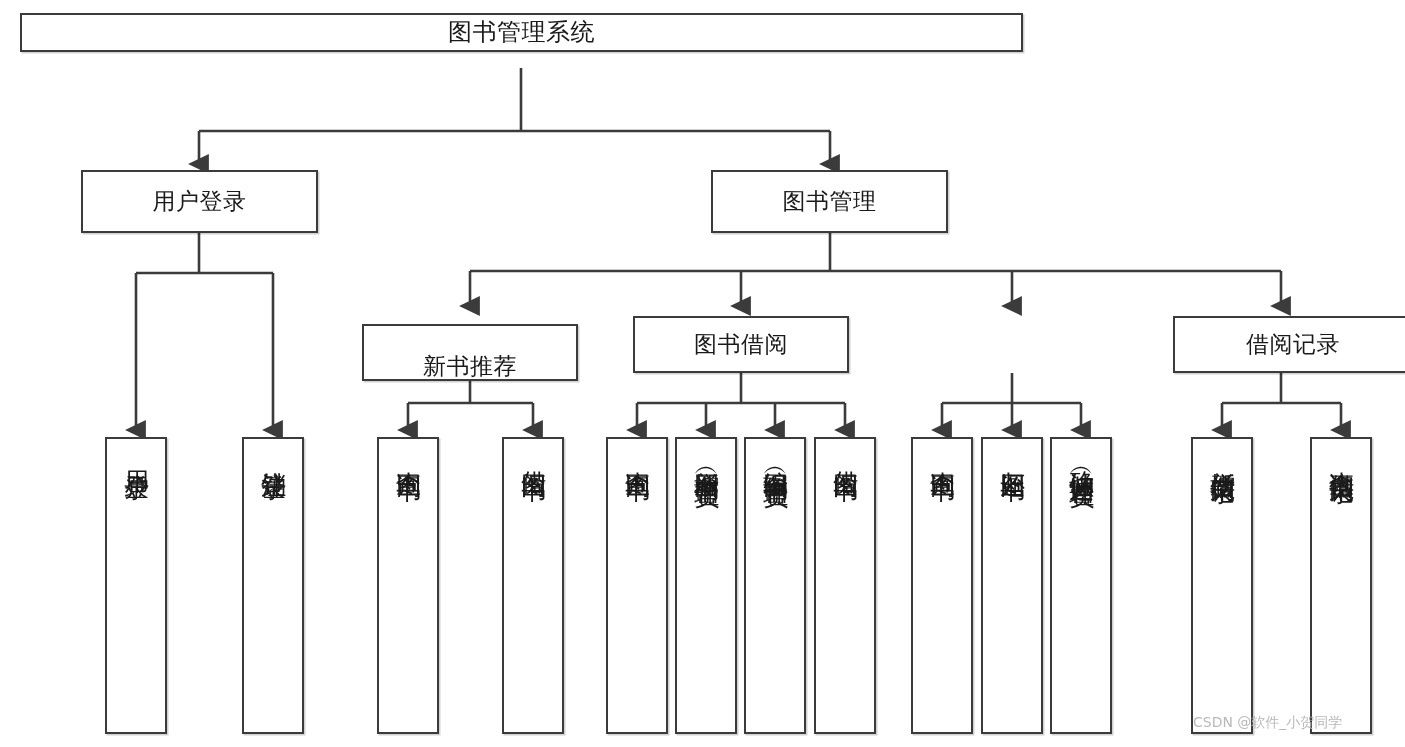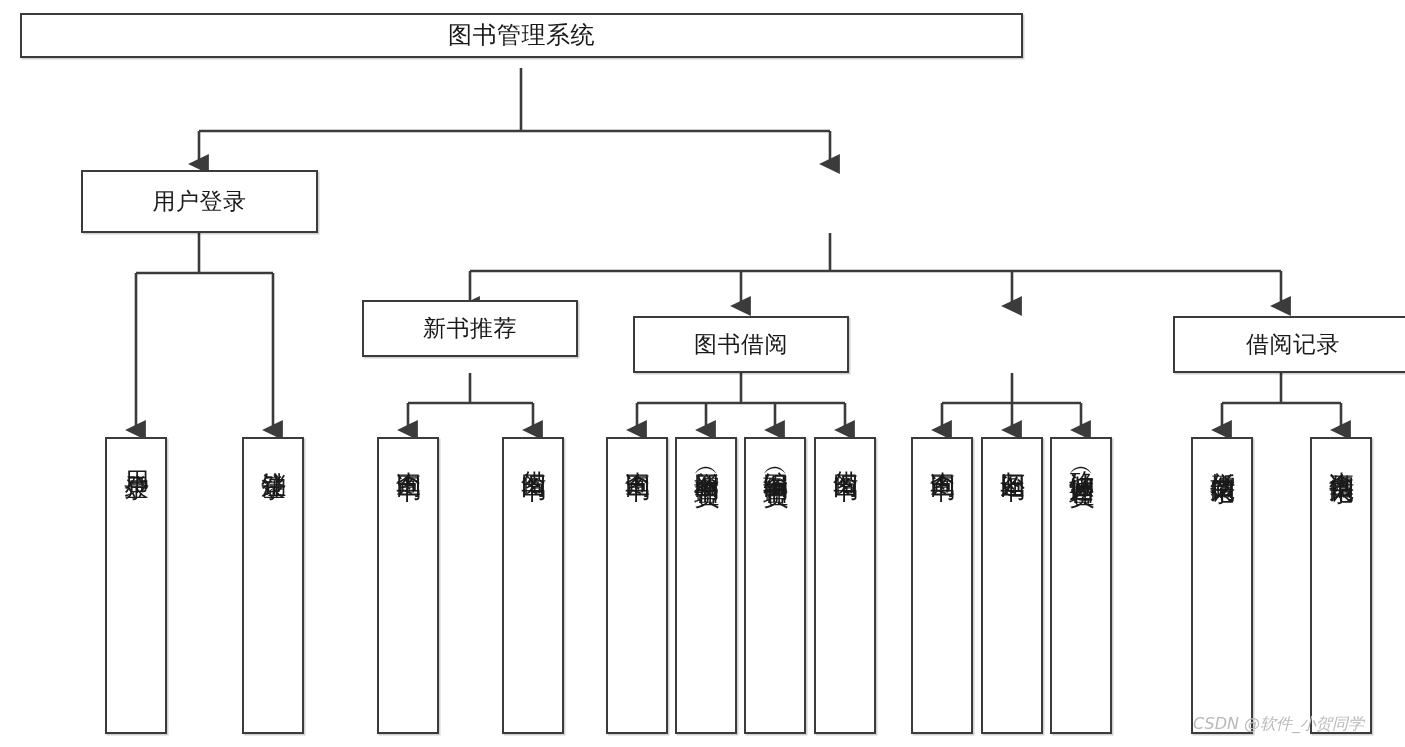--- a/index.html
+++ b/index.html
@@ -53,24 +53,23 @@
     font-size: 25px;
     line-height: 1.22;
     letter-spacing: 2px;
     white-space: normal;
     max-height: 285px;
   }
   #node-root .node-label { font-size: 24px; }
   .watermark {
     position: absolute;
     color: #b9b9b9;
-    font-size: 16px;
+    font-size: 14px;
     white-space: nowrap;
     user-select: none;
-    font-style: italic;
   }
 </style>
 </head>
 <body>
 
 <div id="diagram-root">
 
   <svg class="edges" viewBox="0 0 1405 747" xmlns="http://www.w3.org/2000/svg">
     <defs>
       <marker id="arrow" markerWidth="9" markerHeight="9" refX="4.4" refY="4.4" orient="auto" markerUnits="strokeWidth">
@@ -114,29 +113,32 @@
       <path d="M1012,403 L1012,430" marker-end="url(#arrow)"></path>
       <path d="M1081,403 L1081,430" marker-end="url(#arrow)"></path>
 
       <path d="M1281,373 L1281,403"></path>
       <path d="M1222,403 L1341,403"></path>
       <path d="M1222,403 L1222,430" marker-end="url(#arrow)"></path>
       <path d="M1341,403 L1341,430" marker-end="url(#arrow)"></path>
     </g>
   </svg>
 
-  <div class="node horizontal" id="node-root" style="left:20px; top:13px; width:1003px; height:45px;">
+  <div class="node horizontal" id="node-root" style="left:20px; top:13px; width:1003px; height:39px;">
     <span class="node-label">图书管理系统</span>
   </div>
 
   <div class="node horizontal" style="left:81px; top:170px; width:237px; height:63px;">
     <span class="node-label">用户登录</span>
   </div>
+  <div class="node horizontal" style="left:711px; top:170px; width:237px; height:63px;">
+    <span class="node-label">图书管理</span>
+  </div>
 
-  <div class="node horizontal" style="left:362px; top:300px; width:216px; height:57px;">
+  <div class="node horizontal" style="left:362px; top:324px; width:216px; height:57px;align-items:flex-end;">
     <span class="node-label">新书推荐</span>
   </div>
   <div class="node horizontal" style="left:633px; top:316px; width:216px; height:57px;">
     <span class="node-label">图书借阅</span>
   </div>
   <div class="node horizontal" style="left:1173px; top:316px; width:240px; height:57px;">
     <span class="node-label">借阅记录</span>
   </div>
 
   <div class="node vertical" style="left:105px; top:437px; width:62px; height:297px;">

